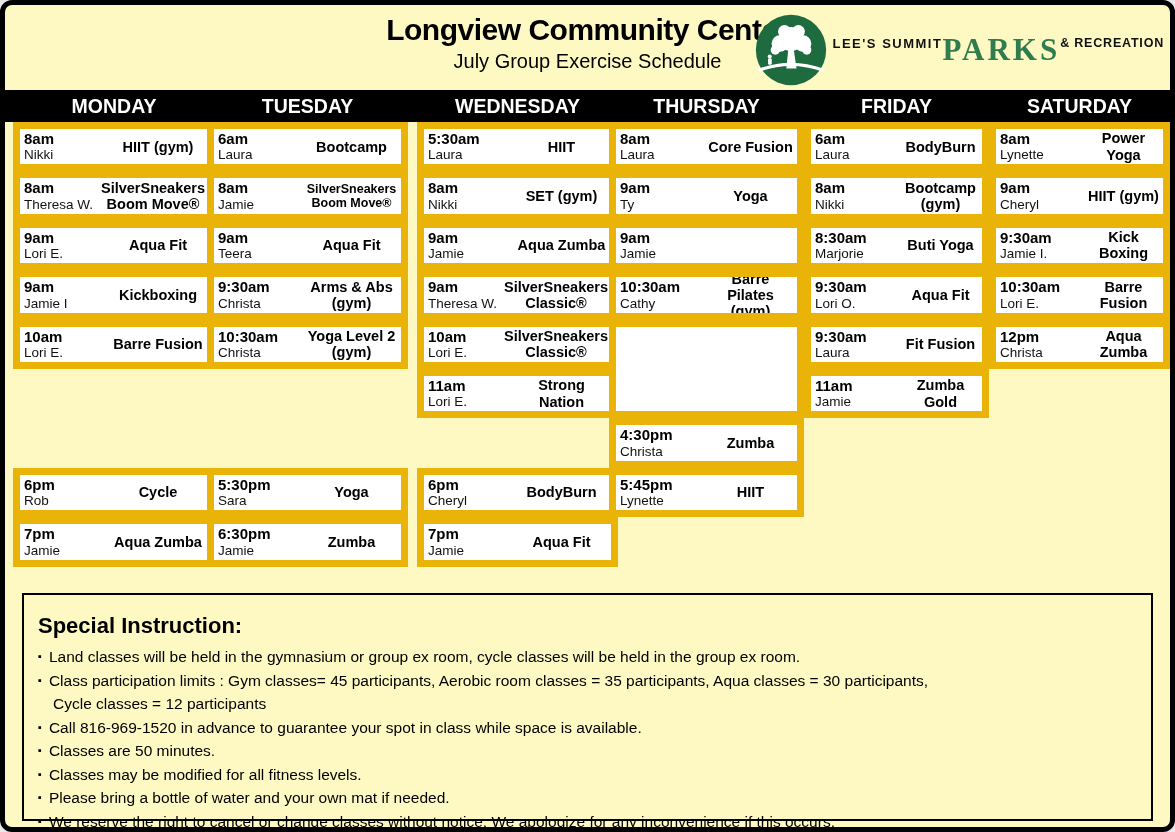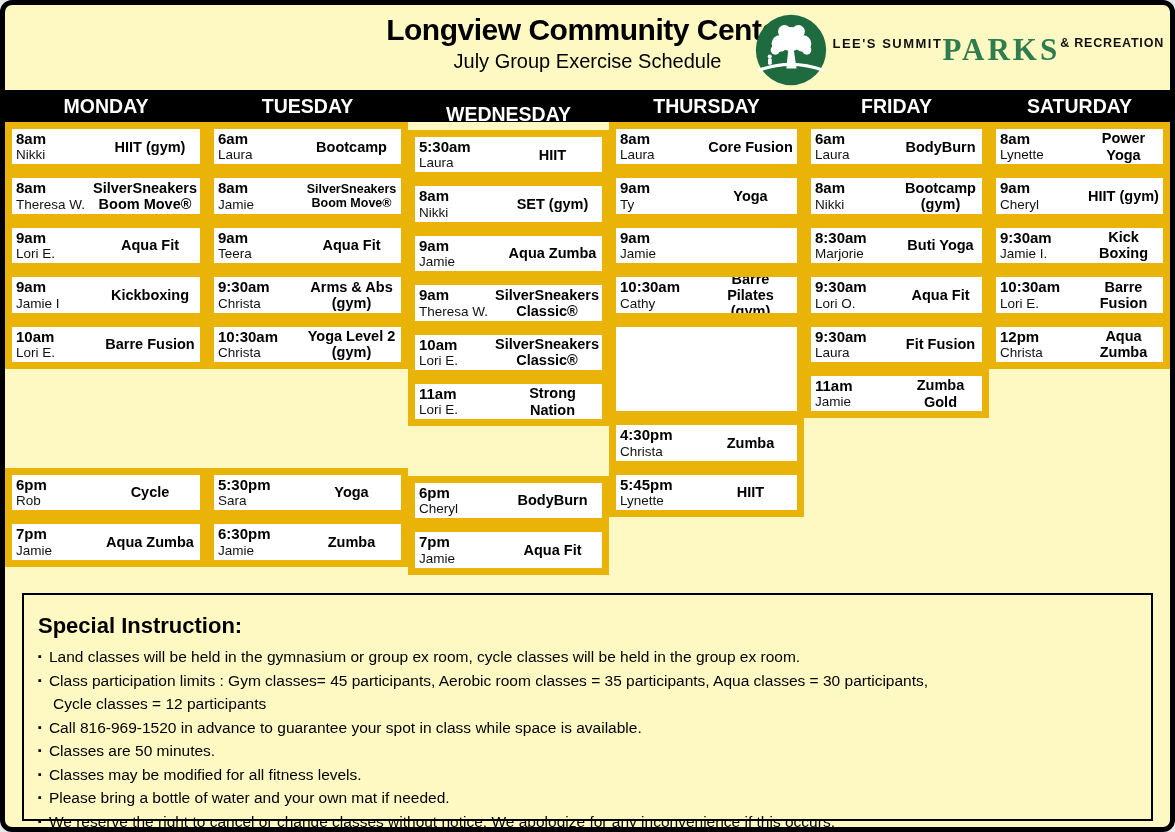--- a/index.html
+++ b/index.html
@@ -14,23 +14,23 @@
   
   .logo { position:absolute; top:8px; right:6px; display:flex; align-items:center; gap:4px; }
   .logo-text { display:flex; flex-direction:row; line-height:1; }
   .logo-l1 { font-size:13px; font-weight:bold; letter-spacing:1.5px; color:#111; }
   .logo-l2 { font-family:"Liberation Serif", serif; font-size:31px; letter-spacing:3px; line-height:0.82; font-weight:bold; }
   .logo-l3 { font-size:12.5px; font-weight:bold; letter-spacing:0.8px; color:#111; }
   
   .dayband { position:absolute; left:0; top:85px; width:1165px; height:32px; background:#000; }
   .daylabel { position:absolute; top:0; height:32px; line-height:32px; text-align:center;
               color:#fff; font-weight:bold; font-size:19.5px; }
-  .c0 { left:0;   width:202px; }
+  .c0 { left:8px;   width:202px; }
   .c1 { left:202px; width:201px; }
-  .c2 { left:403px; width:201px;margin-top:8px; }
+  .c2 { left:412px; width:201px; }
   .c3 { left:604px; width:195px; }
   .c4 { left:799px; width:185px; }
   .c5 { left:984px; width:181px; }
   
   .tablewrap { position:absolute; left:0; top:117px; width:1165px; height:448px; }
   .day-col { position:absolute; top:0; display:grid; grid-template-rows:repeat(9,49.4px); }
   .cell { display:flex; border:7px solid #eab308; background:#fff; overflow:hidden; }
   .cell .cl { width:88px; display:flex; flex-direction:column; justify-content:space-between; padding:1px 0 2px 4px; }
   .cell .time { font-weight:bold; font-size:15px; }
   .cell .inst { font-size:13.5px; color:#111; }

